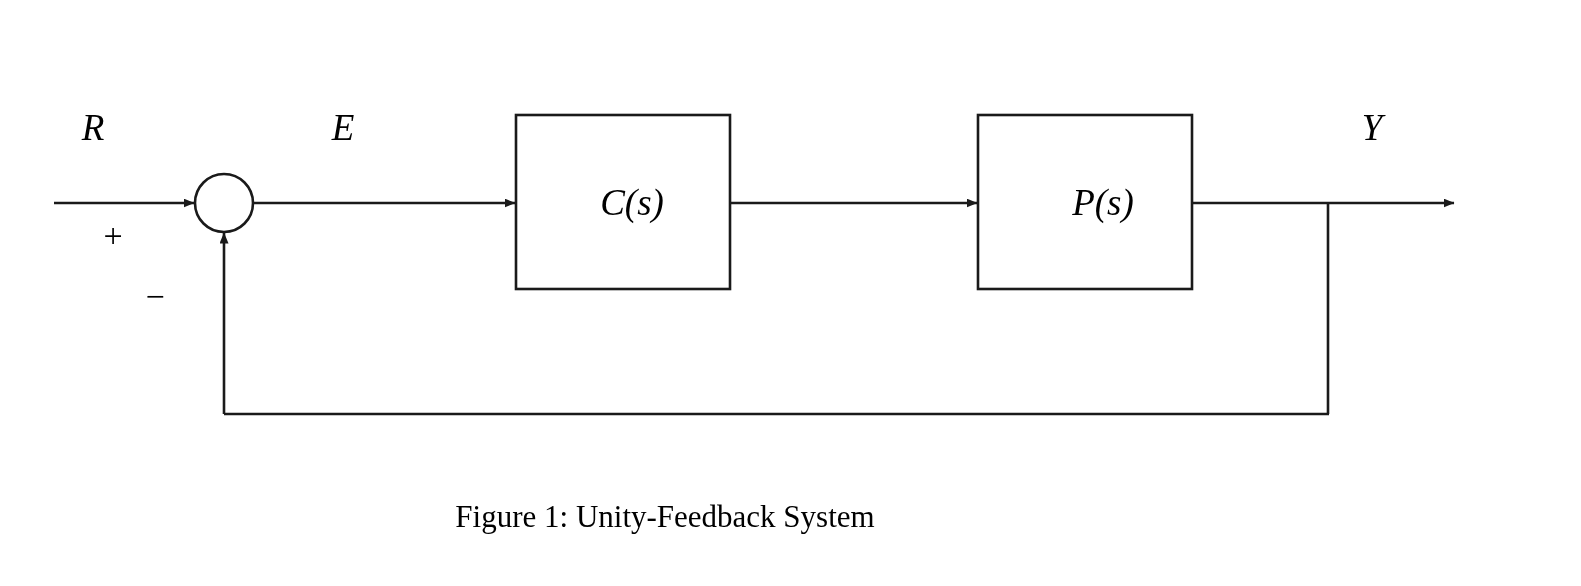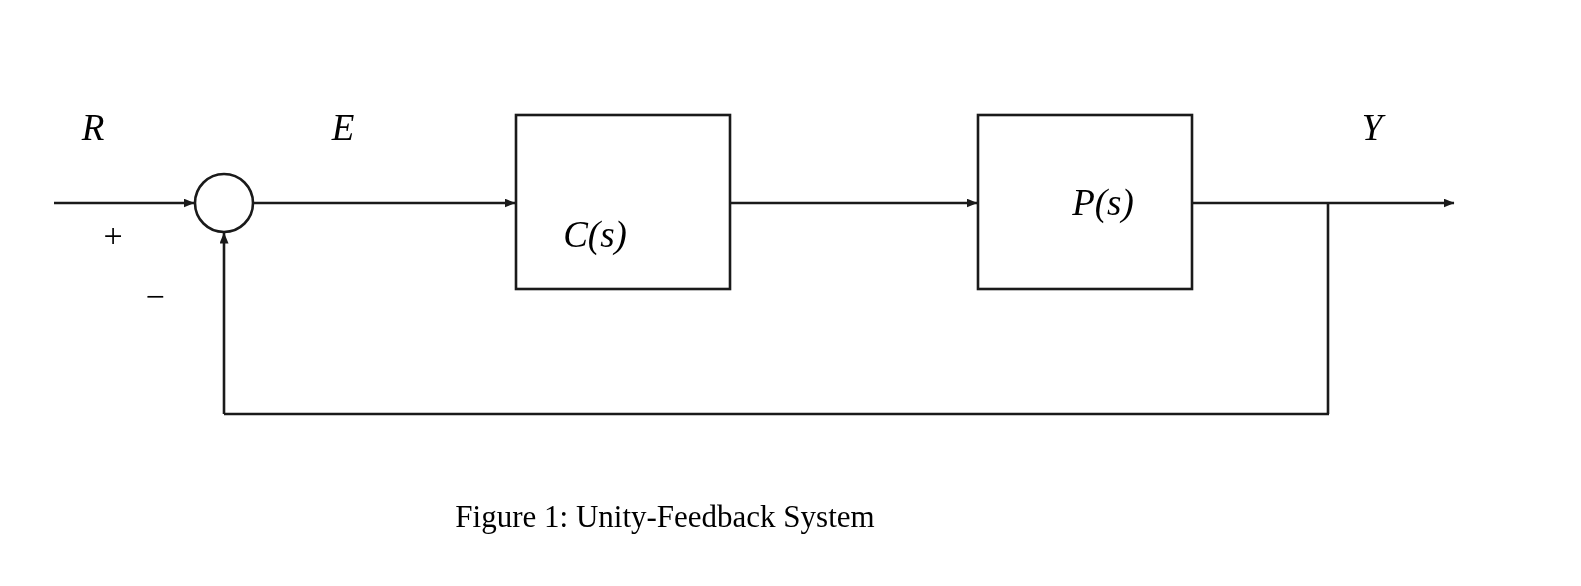--- a/index.html
+++ b/index.html
@@ -108,19 +108,19 @@
   <div class="lbl lbl-signal" style="left:93px;  top:127px;">R</div>
 
   <div class="lbl lbl-signal" style="left:343px; top:127px;">E</div>
 
   <div class="lbl lbl-signal" style="left:1372px; top:127px;">Y</div>
 
   <div class="lbl lbl-sign" style="left:113px; top:236px;">+</div>
 
   <div class="lbl lbl-sign" style="left:155px; top:297px;">−</div>
 
-  <div class="lbl lbl-block" style="left:595px; top:202px;margin-top:32px;">C(s)</div>
+  <div class="lbl lbl-block" style="left:632px; top:202px;">C(s)</div>
 
   <div class="lbl lbl-block" style="left:1103px; top:202px;">P(s)</div>
 
   <div id="figure-caption">Figure 1: Unity-Feedback System</div>
 
 </div>
 
 </body></html>

